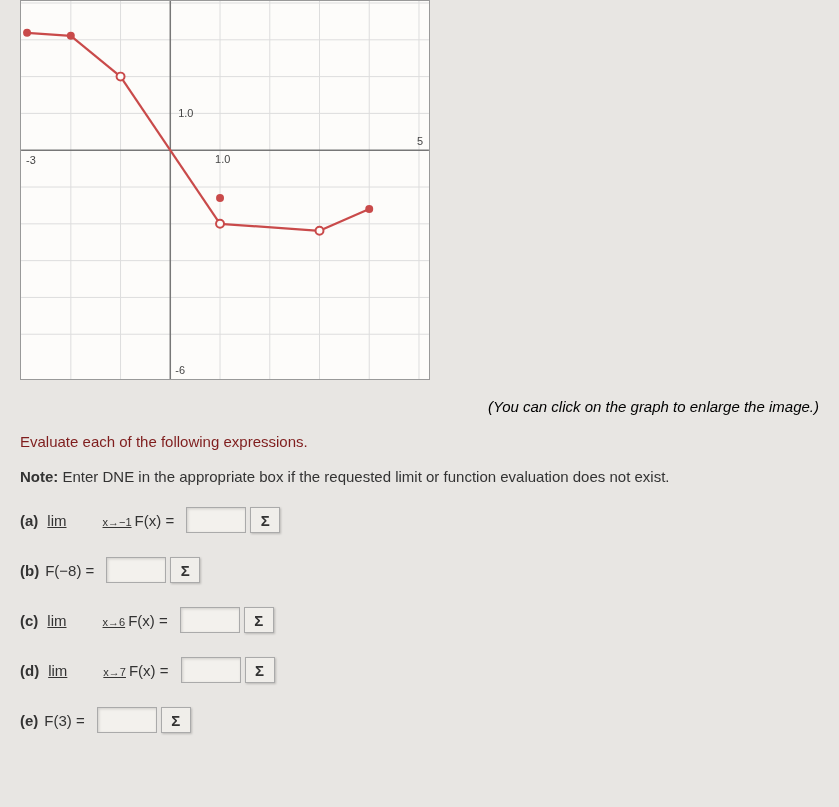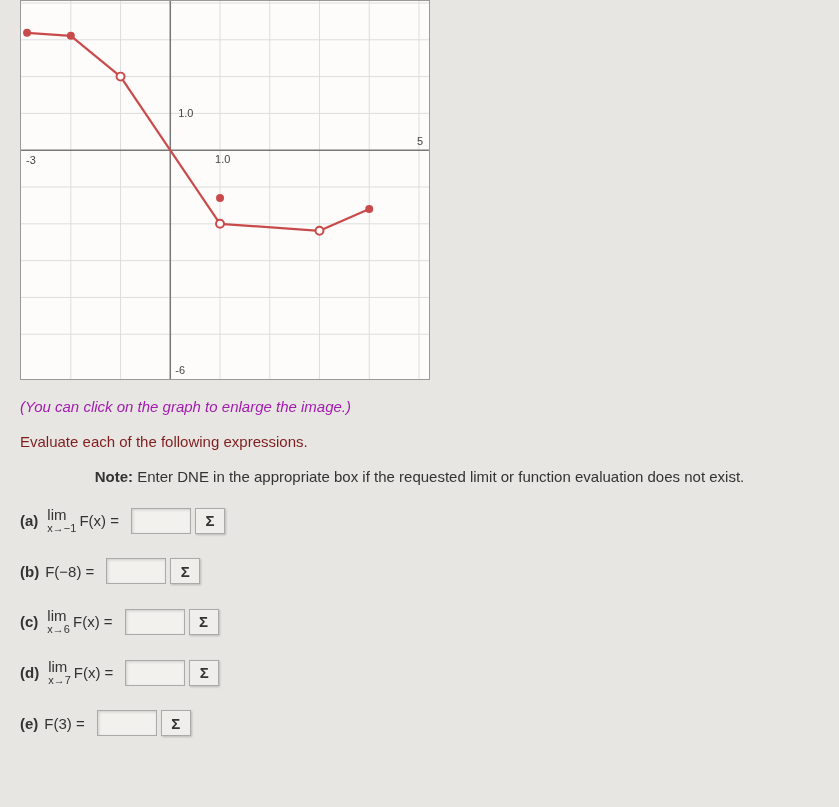--- a/index.html
+++ b/index.html
@@ -17,47 +17,49 @@
       background: #fdfcfa;
       border: 1px solid #999;
       position: relative;
       margin-bottom: 18px;
     }
     .graph-svg { width: 100%; height: 100%; display: block; }
     .instruction-text {
       font-style: italic;
       font-size: 15px;
       margin-bottom: 18px;
-      color: #a21caf;
+      color: #000000;
+      text-align: right;
     }
     .eval-text { font-size: 15px; margin-bottom: 18px; color: #7f1d1d; }
-    .note-text { font-size: 15px; margin-bottom: 22px; color: #333; text-align: center; }
+    .note-text { font-size: 15px; margin-bottom: 22px; color: #333; }
     .note-bold { font-weight: bold; }
     .question-row {
       display: flex;
       align-items: center;
       margin-bottom: 24px;
       font-size: 15px;
     }
     .q-label {
       display: inline-flex;
       align-items: center;
       margin-right: 8px;
       white-space: nowrap;
     }
     .part-letter { font-weight: bold; margin-right: 6px; }
     .lim-block {
       display: inline-flex;
-      flex-direction: column;
-      align-items: flex-start;
+      flex-direction: row;
+      align-items: flex-end;
       line-height: 1;
       margin: 0 3px;
+      text-decoration: underline;
     }
     .lim-top { font-size: 15px; }
-    .lim-sub { font-size: 11px; margin-top: 1px; }
+    .lim-sub { font-size: 11px; margin-top: 1px; margin-left: 36px; }
     .fn-text { }
     .answer-input {
       width: 60px;
       height: 26px;
       border: 1px solid #aaa;
       background: #f3f1ed;
       box-shadow: inset 1px 1px 3px rgba(0,0,0,0.15);
       margin: 0 4px;
       font-size: 14px;
       padding: 0 4px;

